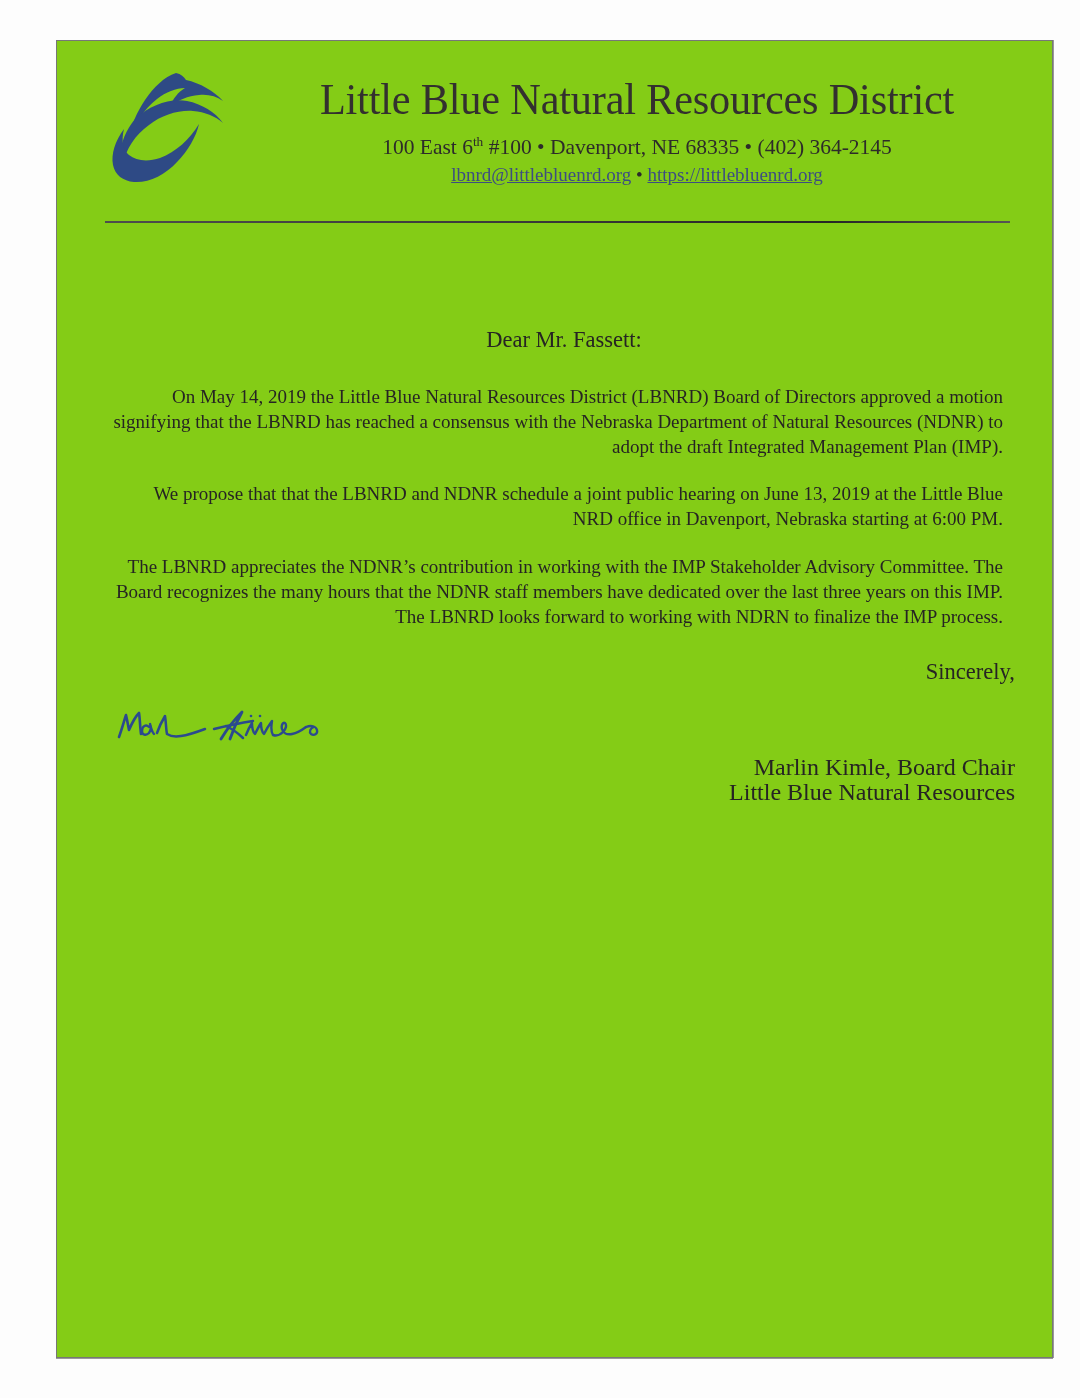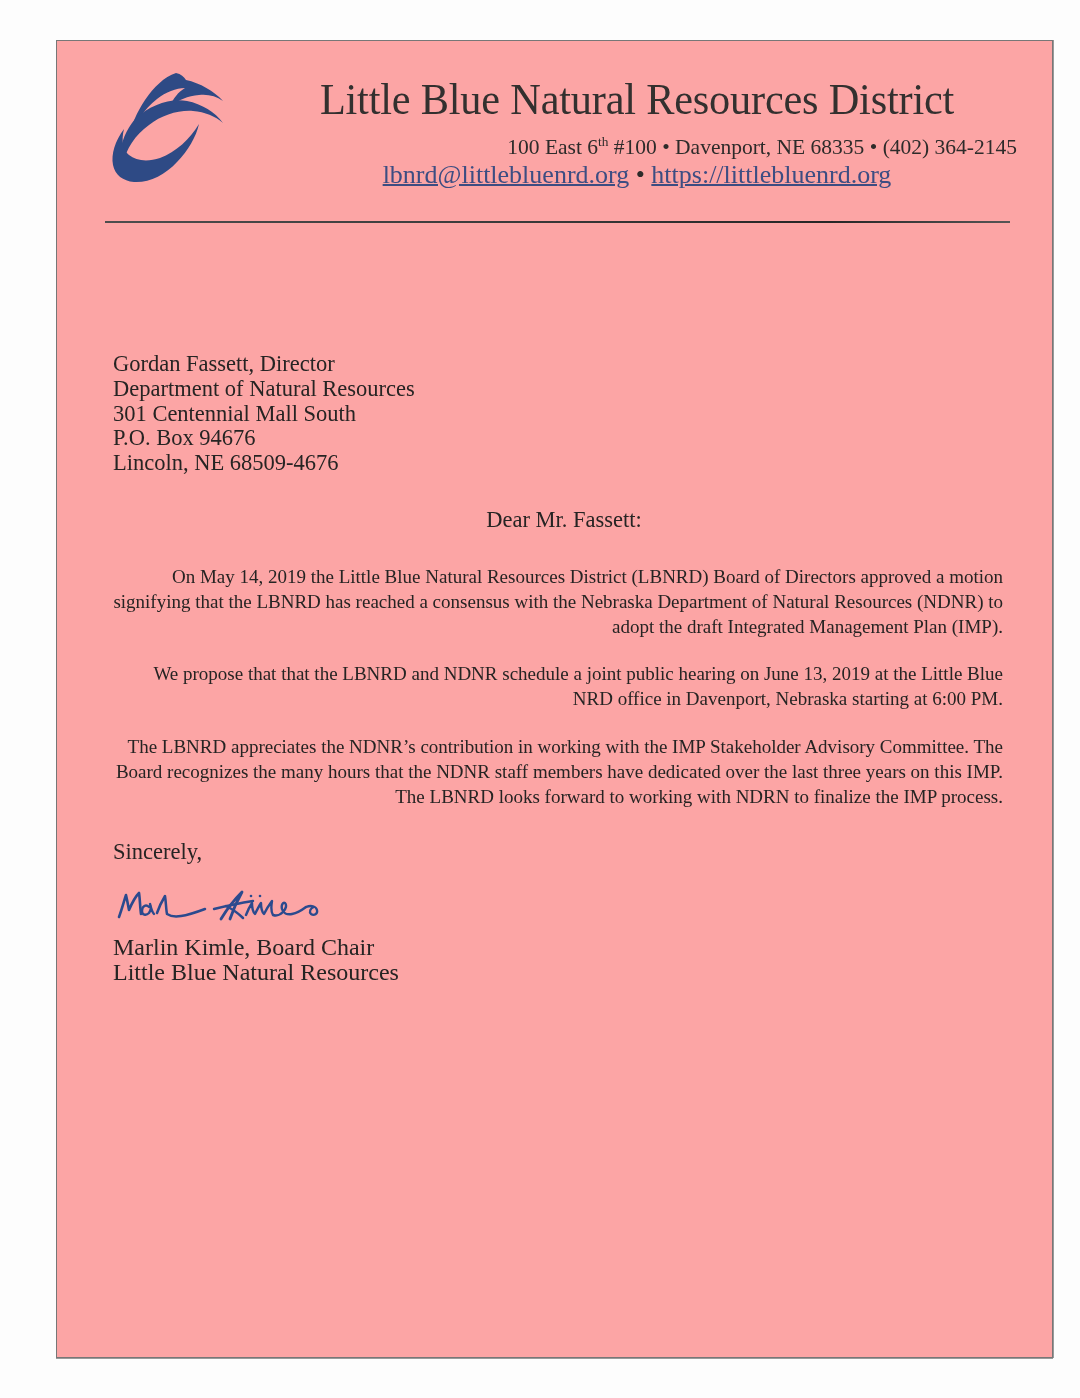--- a/index.html
+++ b/index.html
@@ -15,21 +15,21 @@
     overflow: hidden;
   }
 
   
   #page-frame {
     position: absolute;
     left: 56px;
     top: 40px;
     width: 997px;
     height: 1318px;
-    background: #fca5a5;
+    background: #84cc16;
     border: 1px solid #777777;
     box-sizing: border-box;
     box-shadow: 0 1px 0 #9a9a9a, 1px 0 0 #9a9a9a;
   }
 
   
   #letterhead {
     position: absolute;
     left: 0;
     top: 0;
@@ -59,39 +59,39 @@
     white-space: nowrap;
     transform: scaleX(0.94);
     transform-origin: center center;
   }
 
   #org-address-line {
     position: absolute;
     left: 200px;
     top: 92px;
     width: 760px;
-    text-align: right;
+    text-align: center;
     font-size: 21.5px;
     line-height: 28px;
     color: #2d2b2a;
     white-space: nowrap;
   }
   #org-address-line sup {
     font-size: 0.62em;
     vertical-align: super;
     line-height: 0;
   }
 
   #org-contact-line {
     position: absolute;
     left: 200px;
     top: 120px;
     width: 760px;
     text-align: center;
-    font-size: 26px;
+    font-size: 19px;
     line-height: 28px;
     color: #2d2b2a;
     white-space: nowrap;
   }
   #org-contact-line .lnk {
     color: #3d4d82;
     text-decoration: underline;
     text-underline-offset: 1px;
   }
   #org-contact-line .sep {
@@ -151,20 +151,21 @@
     text-align: right;
     margin: 0 0 23px 0;
     width: 890px;
   }
   #paragraphs .para:last-child {
     margin-bottom: 0;
   }
 
   #closing-block {
     margin: 30px 0 0 8px;
+    text-align: right;
   }
   #sign-off {
     font-size: 22.5px;
     line-height: 26px;
   }
 
   #signature-image {
     margin: 14px 0 6px 0;
     width: 230px;
     height: 50px;
@@ -215,27 +216,20 @@
     <div id="org-contact-line">
       <a class="lnk" href="#">lbnrd@littlebluenrd.org</a><span class="sep"> • </span><a class="lnk" href="#">https://littlebluenrd.org</a>
     </div>
 
     <div id="header-rule"></div>
   </div>
 
   <div id="letter-body">
 
 
-    <div id="recipient-block">
-      <div class="addr-line">Gordan Fassett, Director</div>
-      <div class="addr-line">Department of Natural Resources</div>
-      <div class="addr-line">301 Centennial Mall South</div>
-      <div class="addr-line">P.O. Box 94676</div>
-      <div class="addr-line">Lincoln, NE 68509-4676</div>
-    </div>
 
     <div id="salutation">Dear Mr. Fassett:</div>
 
     <div id="paragraphs">
       <p class="para">On May 14, 2019 the Little Blue Natural Resources District (LBNRD) Board of Directors approved a motion signifying that the LBNRD has reached a consensus with the Nebraska Department of Natural Resources (NDNR) to adopt the draft Integrated Management Plan (IMP).</p>
       <p class="para">We propose that that the LBNRD and NDNR schedule a joint public hearing on June 13, 2019 at the Little Blue NRD office in Davenport, Nebraska starting at 6:00 PM.</p>
       <p class="para">The LBNRD appreciates the NDNR’s contribution in working with the IMP Stakeholder Advisory Committee. The Board recognizes the many hours that the NDNR staff members have dedicated over the last three years on this IMP. The LBNRD looks forward to working with NDRN to finalize the IMP process.</p>
     </div>
 
     <div id="closing-block">

